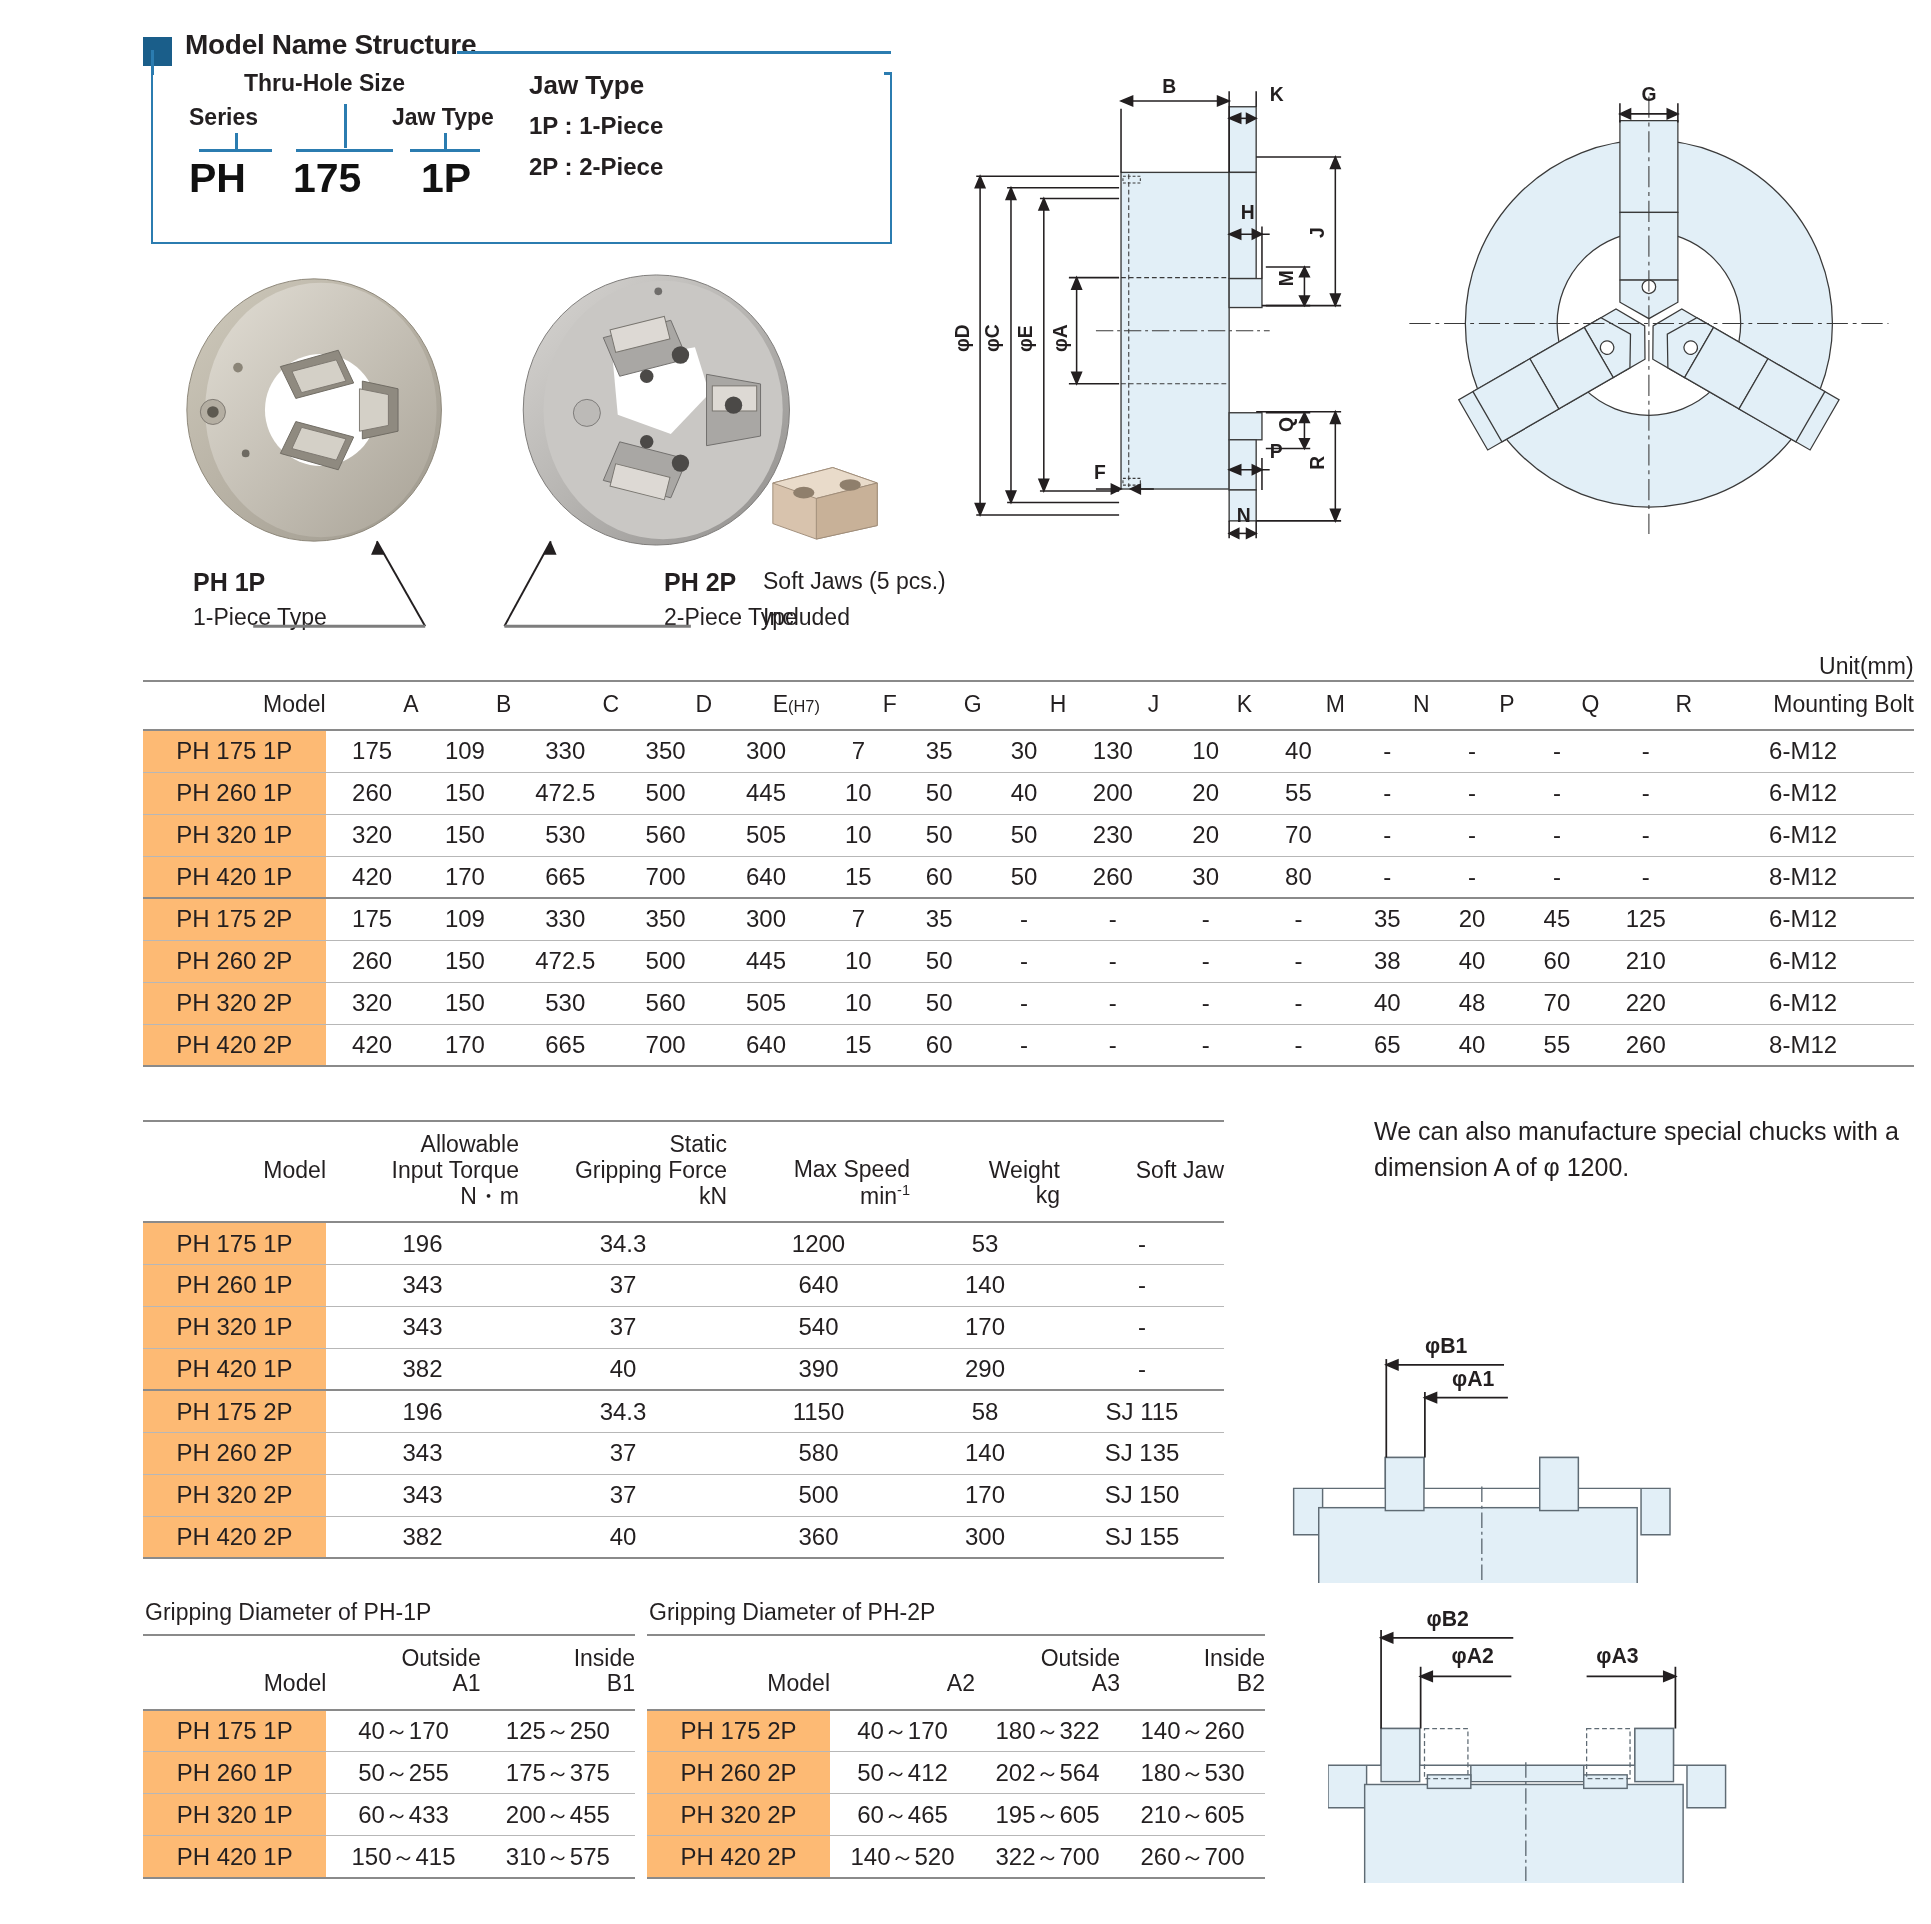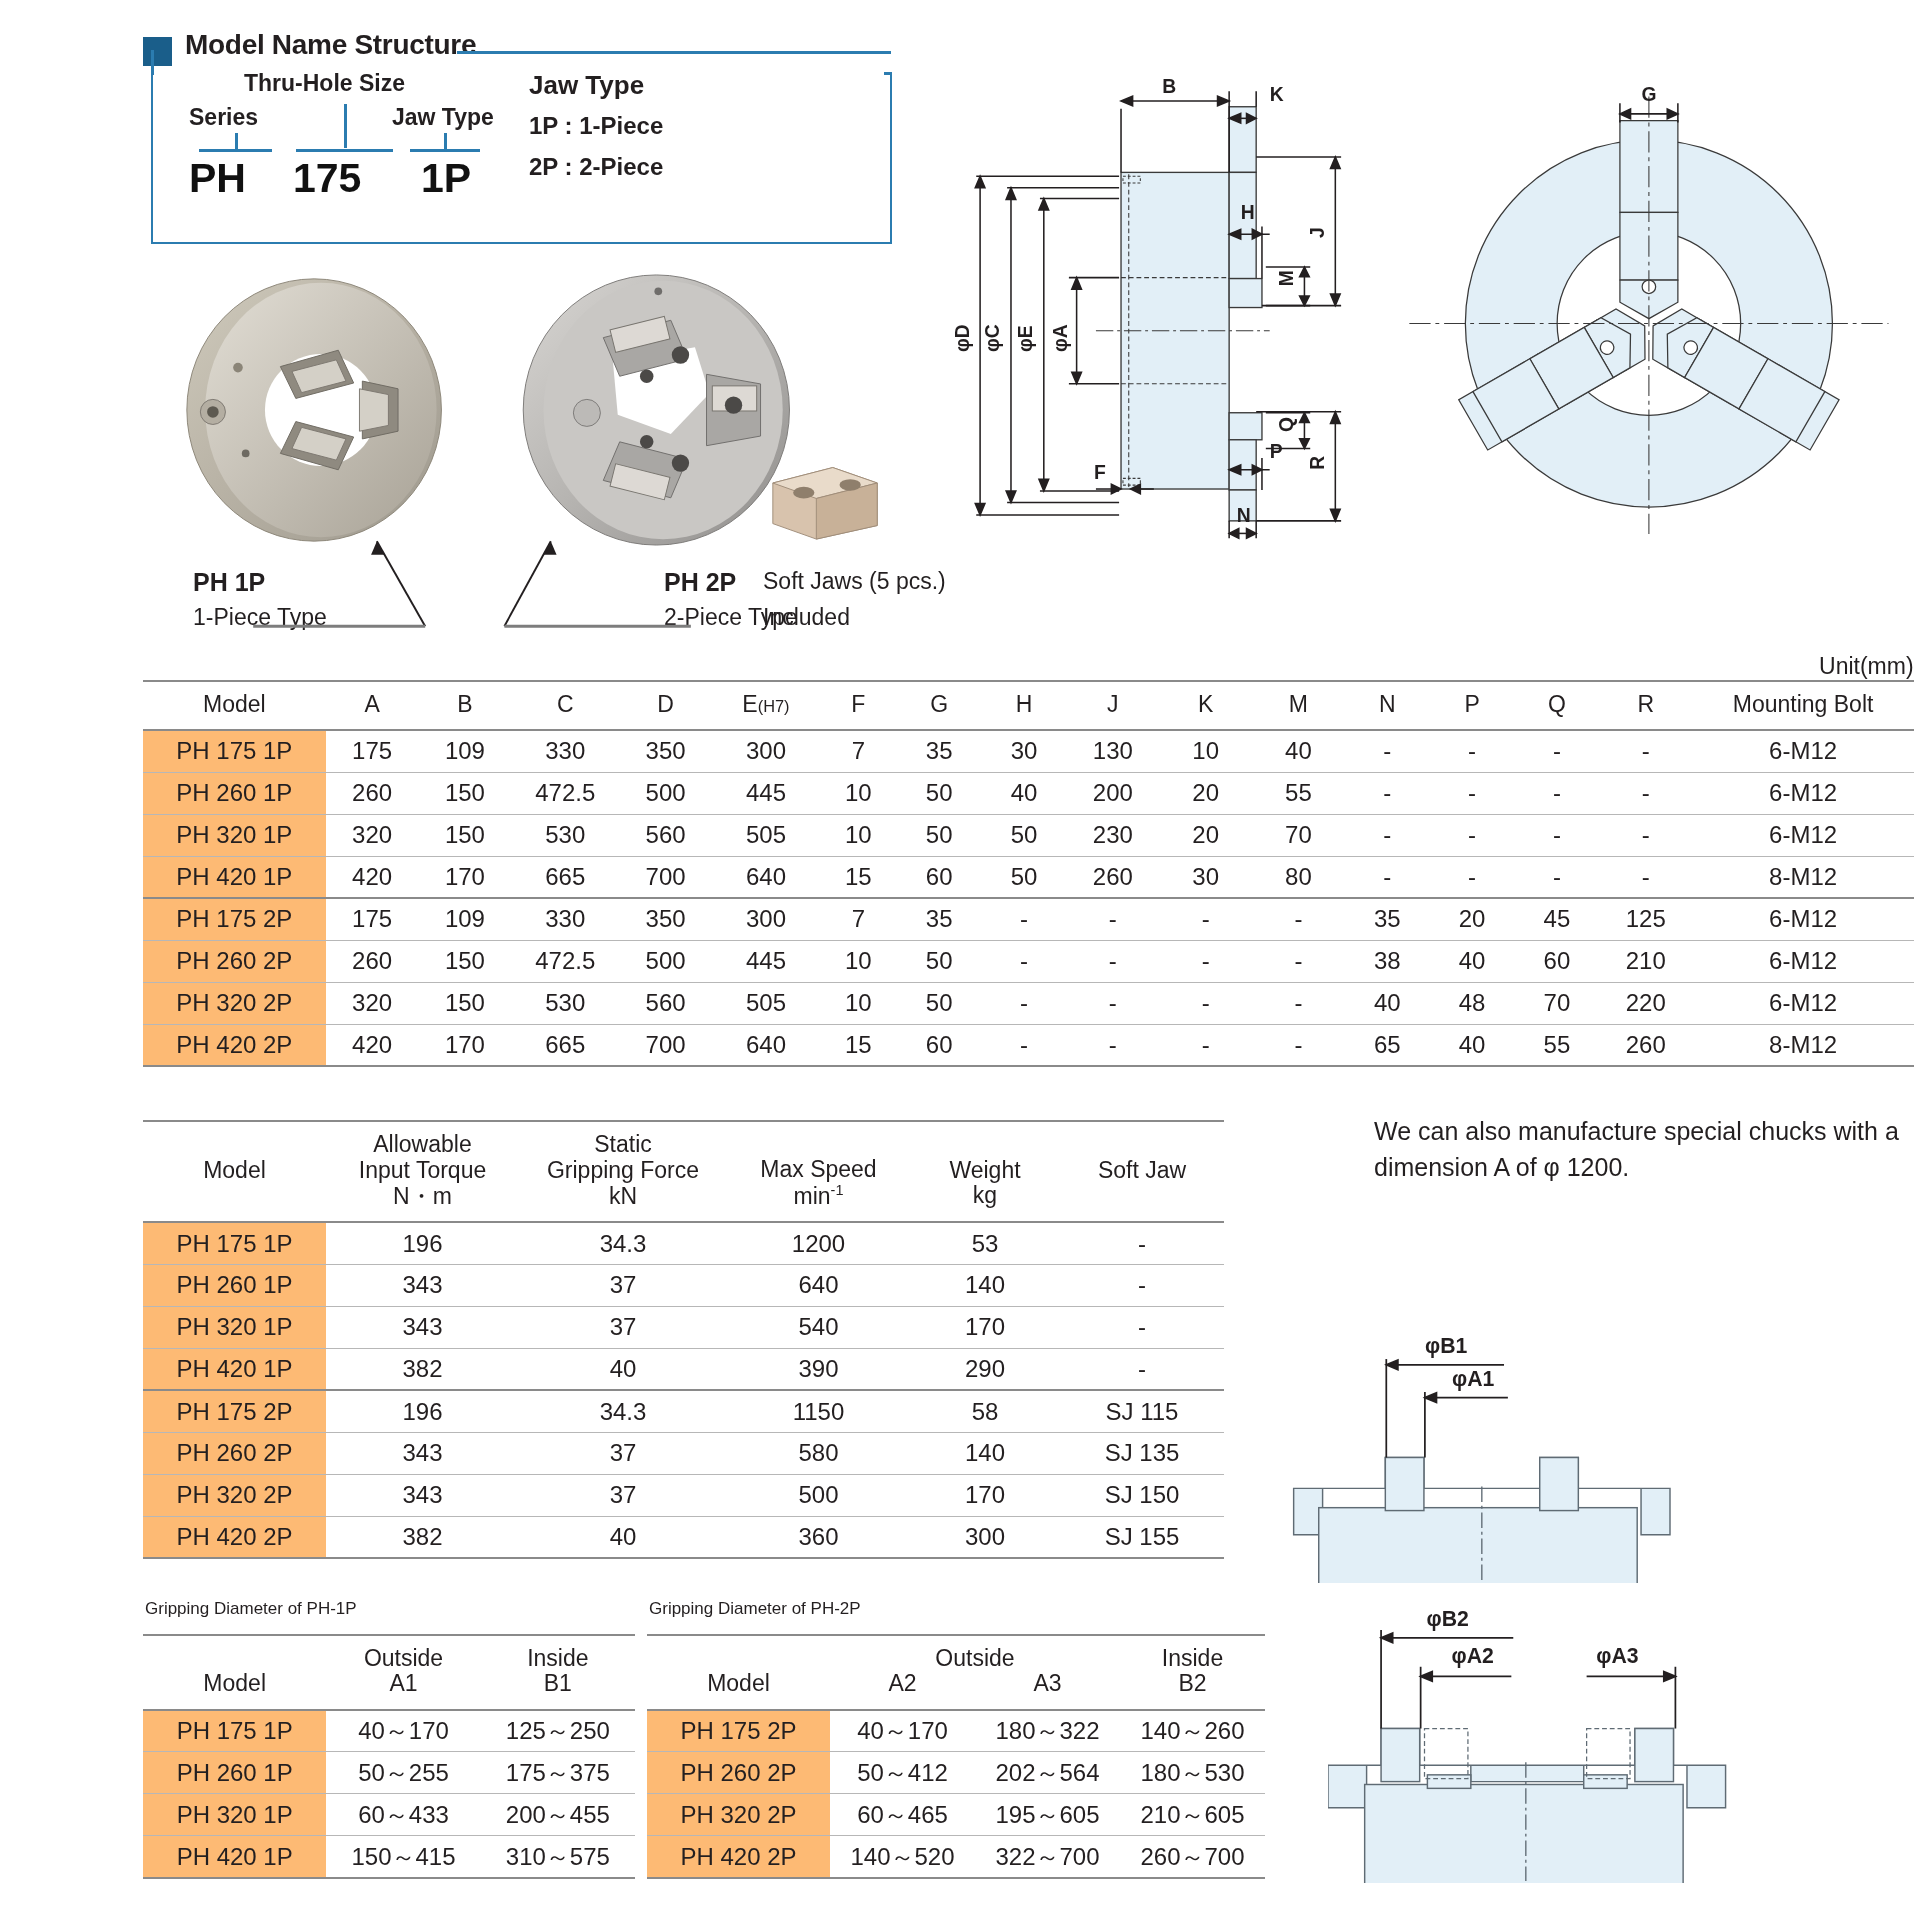--- a/index.html
+++ b/index.html
@@ -28,34 +28,34 @@
   .mns-tick-h { position:absolute; height:2.9px; background:#2b7cb0; }
   .jt-head { position:absolute; font-size:26px; font-weight:bold; white-space:nowrap; }
   .jt-line { position:absolute; font-size:24px; font-weight:bold; white-space:nowrap; }
   .lbl-bold { position:absolute; font-size:25px; font-weight:bold; white-space:nowrap; }
   .lbl-norm { position:absolute; font-size:23px; white-space:nowrap; }
 
   
   table { border-collapse:collapse; }
   .tbl { position:absolute; font-size:22px; }
   .tbl th, .tbl td { text-align:center; font-weight:normal; color:#231f20; padding:0; }
-  .tbl .hrow th { font-size:23px; padding:9.7px 0 11.6px 0; line-height:1.12; }
+  .tbl .hrow th { font-size:23px; padding:9.7px 0 11.6px 0; line-height:1.12;text-align:right; }
   .tbl tbody td { height:42px; font-size:24px; }
   .modelcell { background:#fdba74; font-weight:bold; font-size:24px; text-align:center; }
   .thick-top { border-top:2.9px solid #8a8a8a; }
   .thin-top { border-top:1.9px solid #b7b7b7; }
   .thick-bot { border-bottom:2.9px solid #8a8a8a; }
   .hdr-sep { border-bottom:2.9px solid #8a8a8a; }
   .sub { font-size:16.4px; vertical-align:baseline; }
   .sup { font-size:14.5px; vertical-align:super; }
 
   #unit-lbl { position:absolute; right:17.4px; top:653px; font-size:23px; }
   #note-text { position:absolute; left:1374px; top:1114px; width:579px; font-size:25px; line-height:1.42; }
 
-  .tbl-caption { position:absolute; font-size:17px; white-space:nowrap;text-align:center; }
+  .tbl-caption { position:absolute; font-size:23px; white-space:nowrap;text-align:center; }
 
   
   svg { display:block; }
   .dwg { position:absolute; }
 </style>
 </head>
 <body>
 
 <div id="mns-wrap">
   <div id="mns-square"></div>

